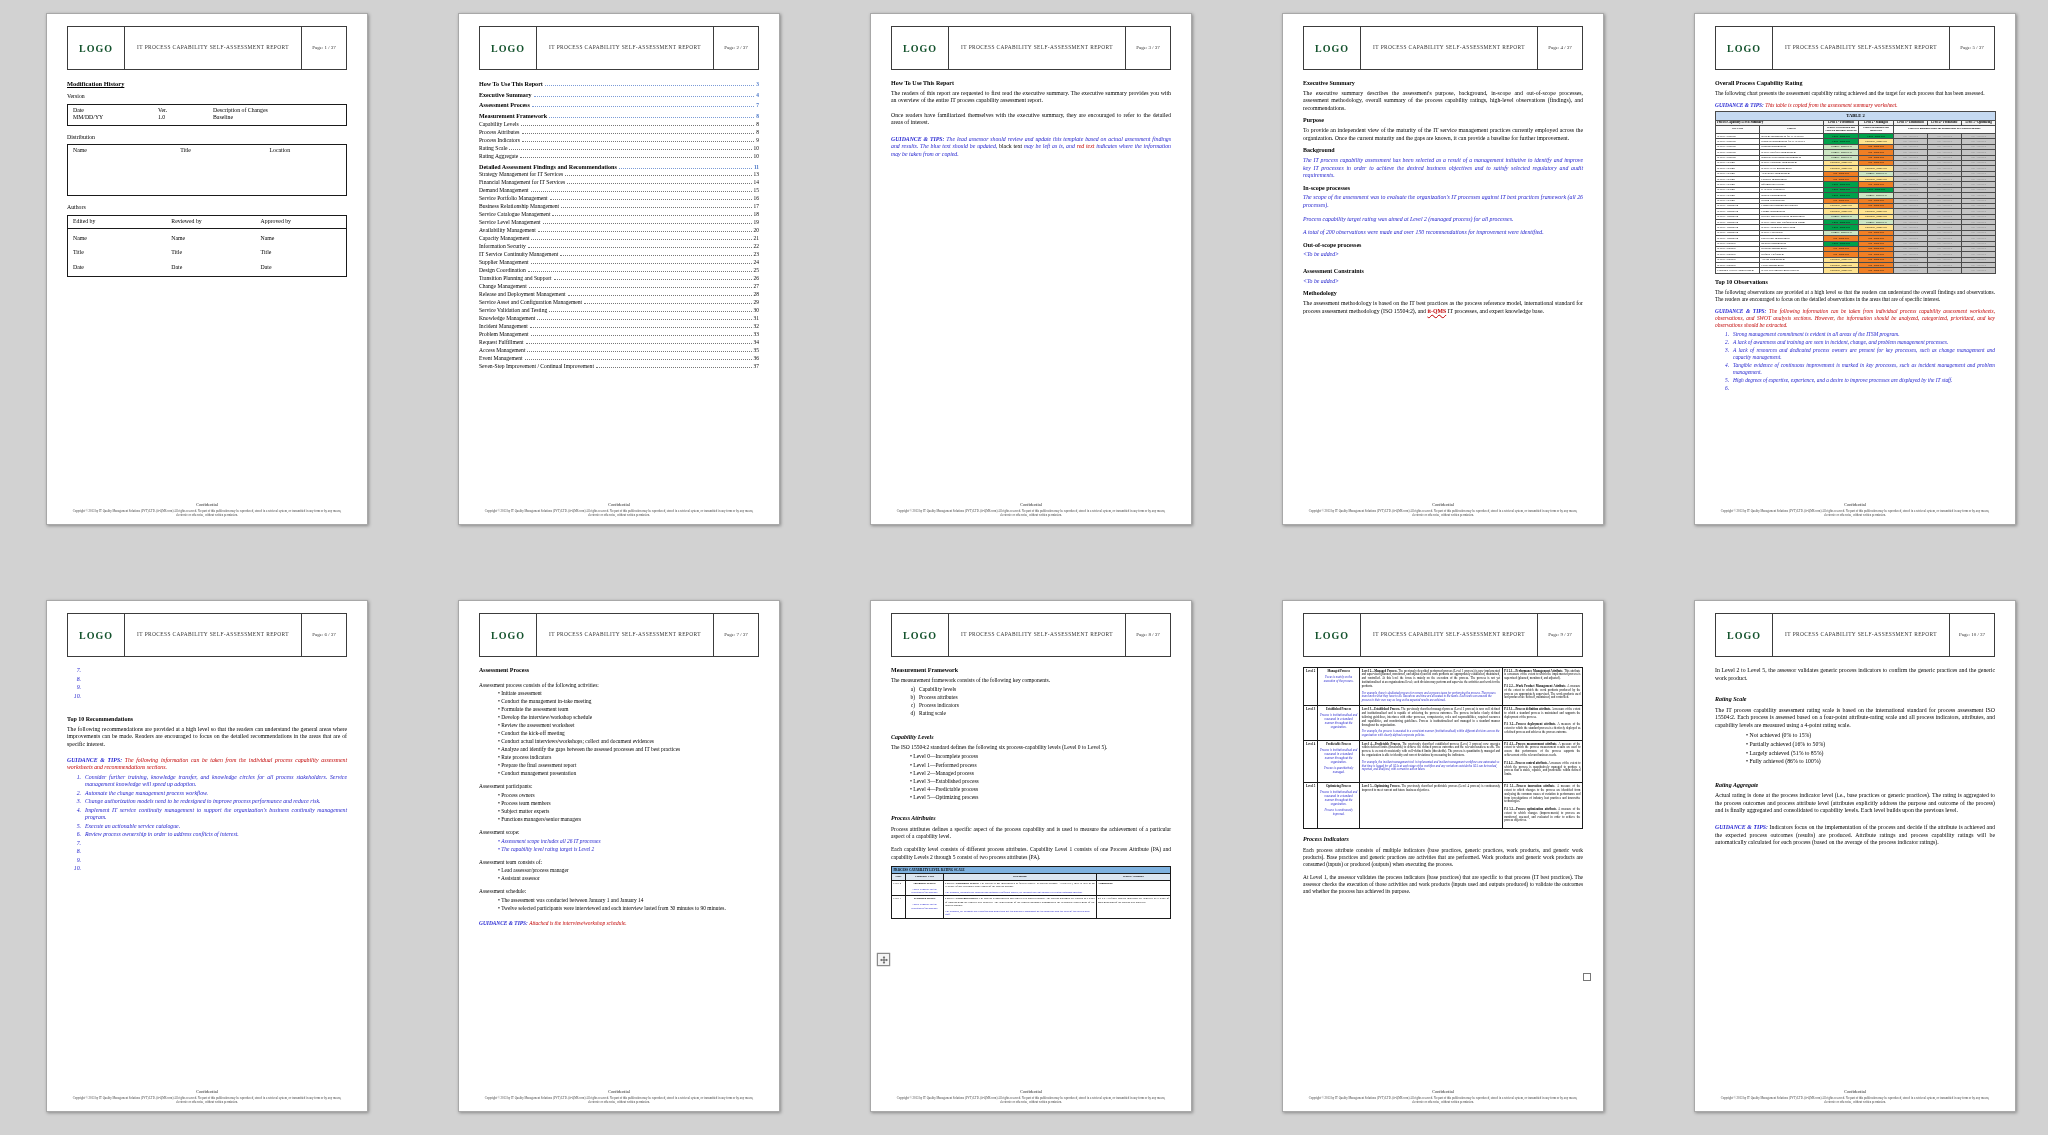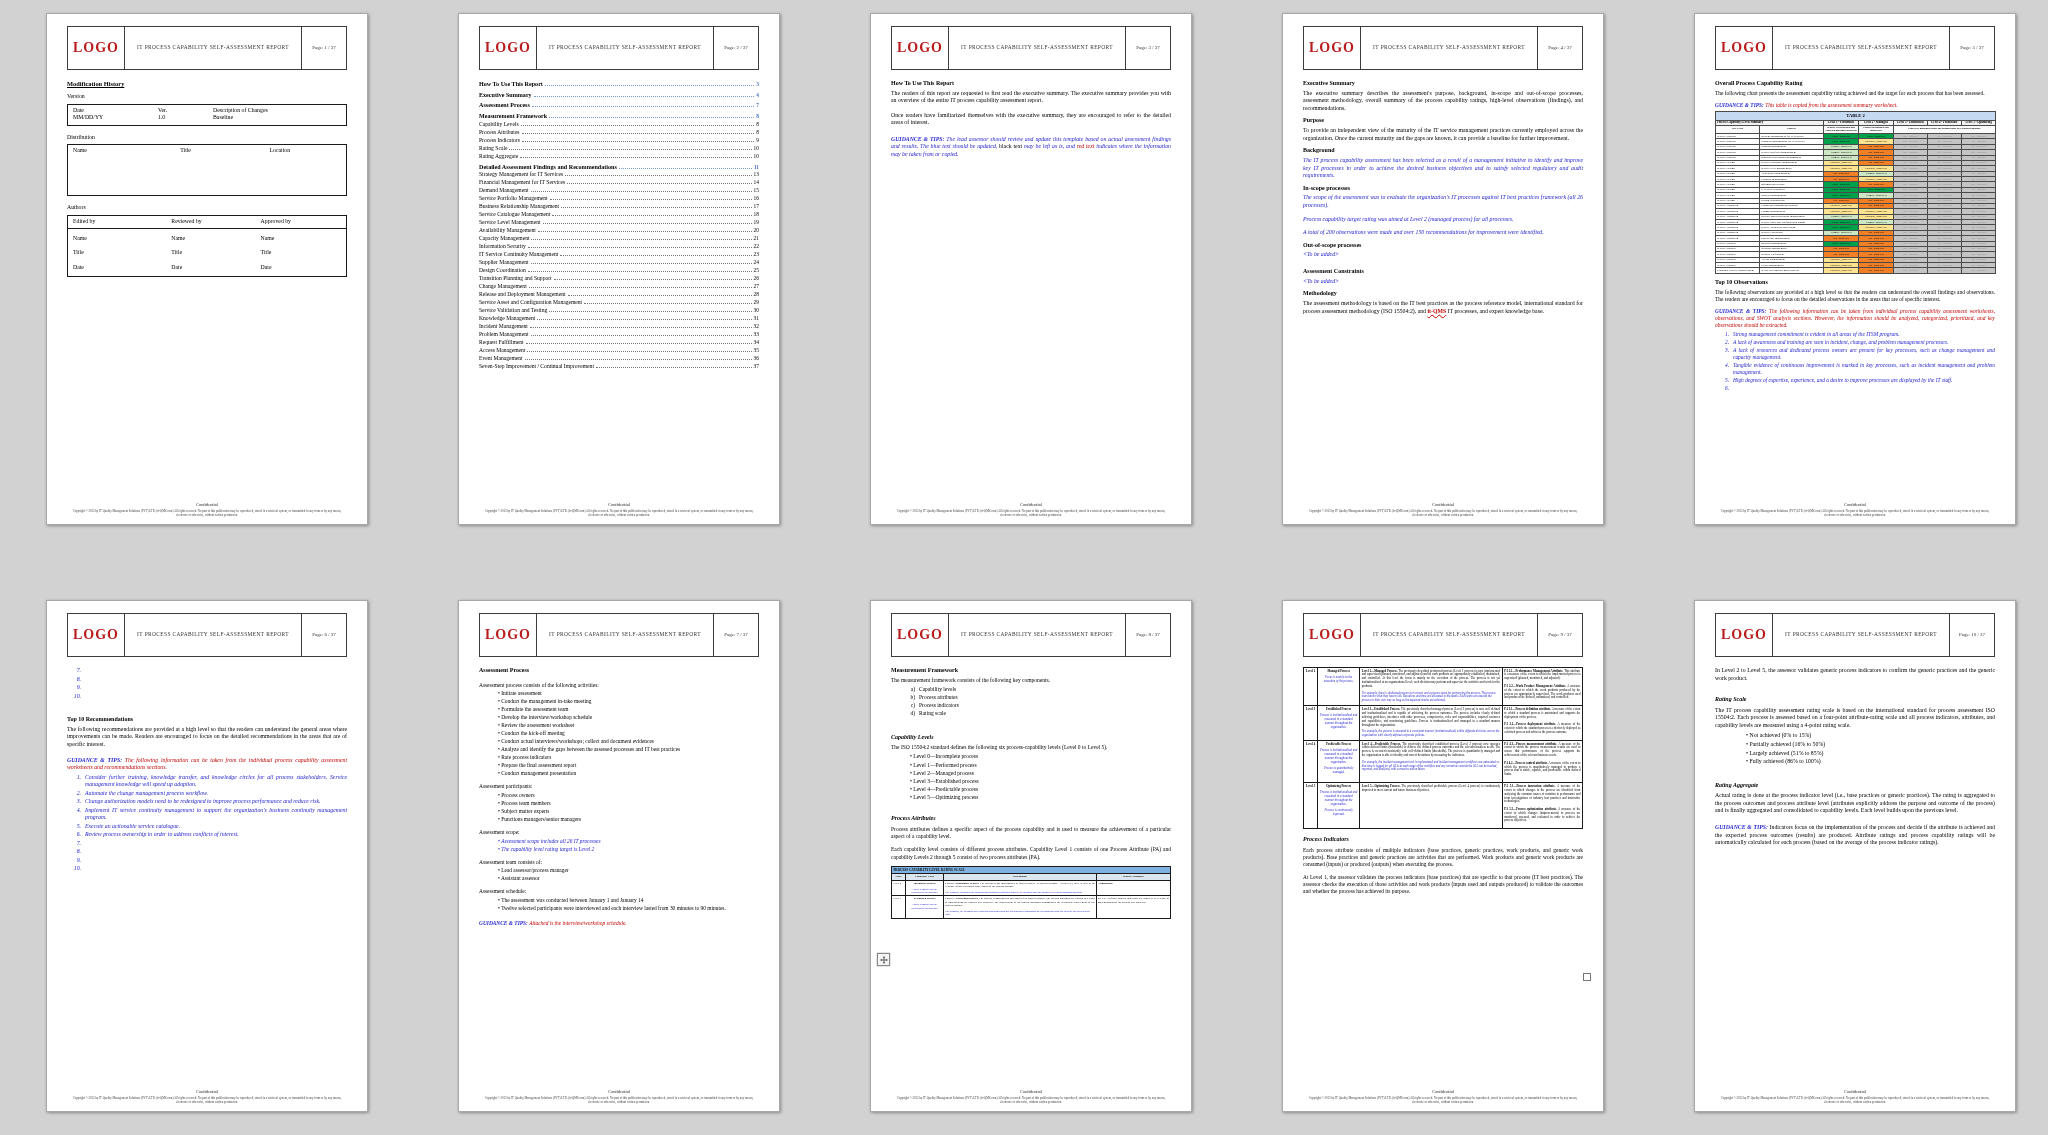--- a/index.html
+++ b/index.html
@@ -4,21 +4,21 @@
 <style>
   html,body{margin:0;padding:0}
   body{width:2048px;height:1135px;background:#d2d2d2;position:relative;overflow:hidden;
        font-family:"Liberation Serif",serif;color:#000}
   .page{position:absolute;width:322px;height:512px;background:#fff;border:1px solid #a8a8a8;
         box-shadow:1px 1px 3px rgba(0,0,0,.35);box-sizing:border-box;padding:12px 20px 16px;
         font-size:5.8px;line-height:1.3;overflow:hidden}
   
   .phead{display:flex;border:1.6px solid #3c3c3c;height:42px;margin-bottom:10px}
   .plogo{width:56px;border-right:1.6px solid #3c3c3c;display:flex;align-items:center;justify-content:center;
-         font-size:14px;font-weight:bold;letter-spacing:1px;color:#b91c1c}
+         font-size:10px;font-weight:bold;letter-spacing:1px;color:#14532d}
   .ptitle{flex:1;border-right:1.6px solid #3c3c3c;display:flex;align-items:center;justify-content:center;
           text-align:center;font-size:5.4px;letter-spacing:.4px;padding:0 10px;text-transform:uppercase;color:#333}
   .ppage{width:44px;display:flex;align-items:center;justify-content:center;font-size:5px;color:#333}
   
   .pfoot{position:absolute;bottom:7px;left:20px;right:20px;text-align:center}
   .conf{font-size:4.4px;margin-bottom:1.5px;color:#222}
   .copy{font-size:3px;color:#444;line-height:1.35}
   
   .h{font-weight:bold;font-size:6px;margin:5px 0 2px}
   .hu{font-weight:bold;text-decoration:underline;font-size:6.4px;margin:4px 0 5px}

